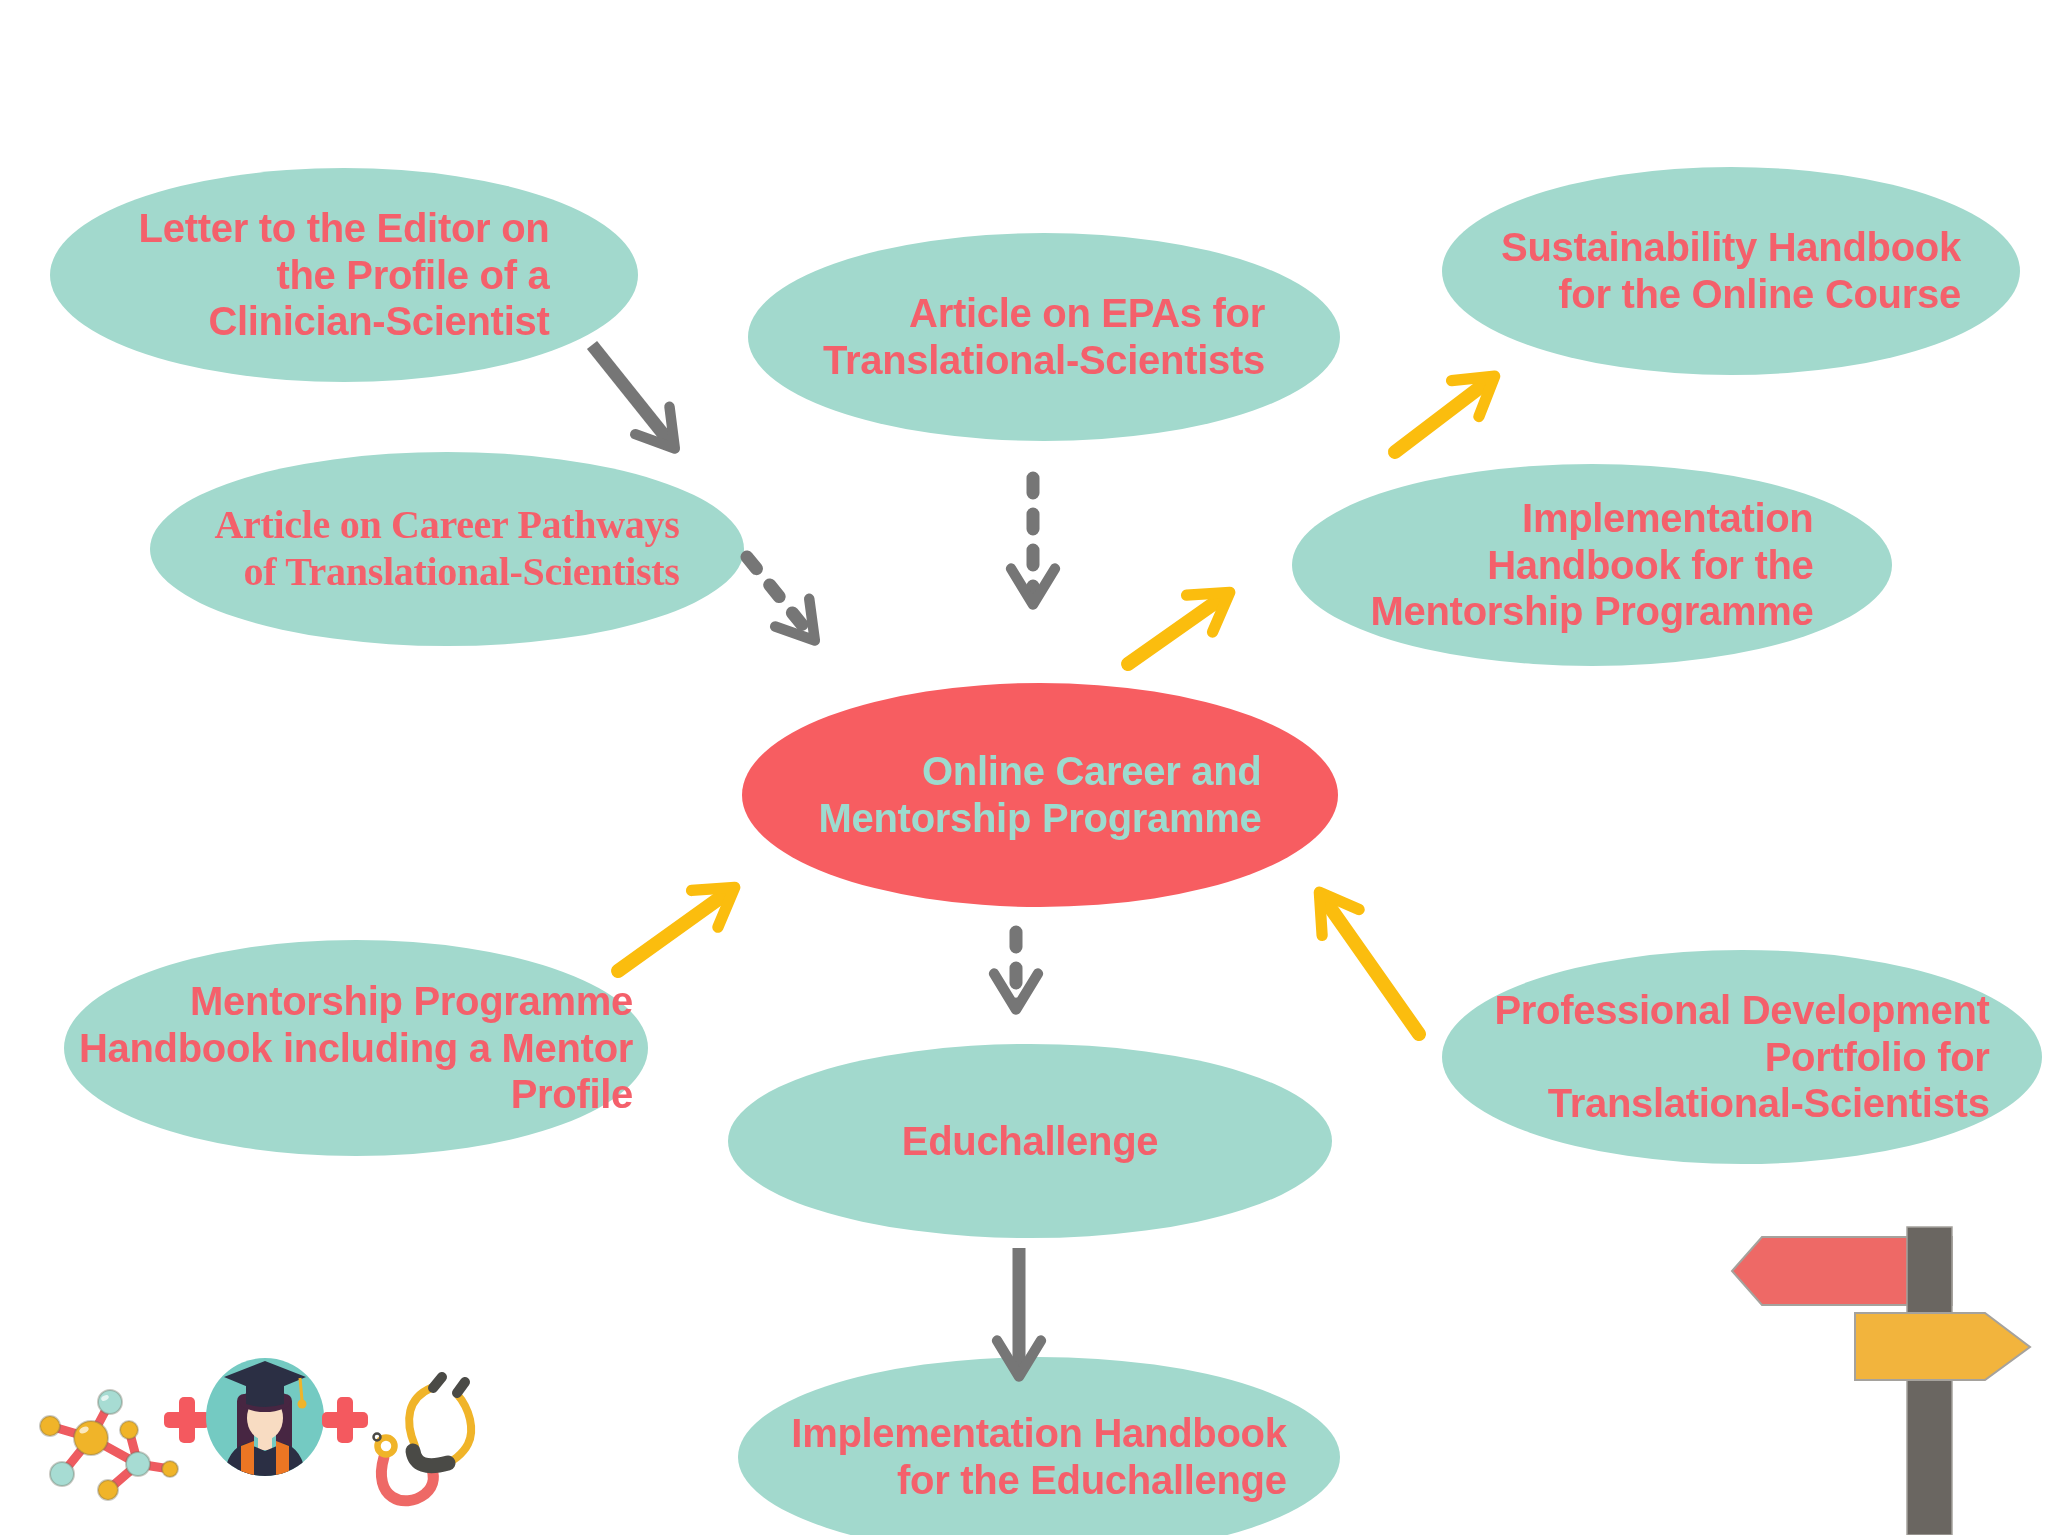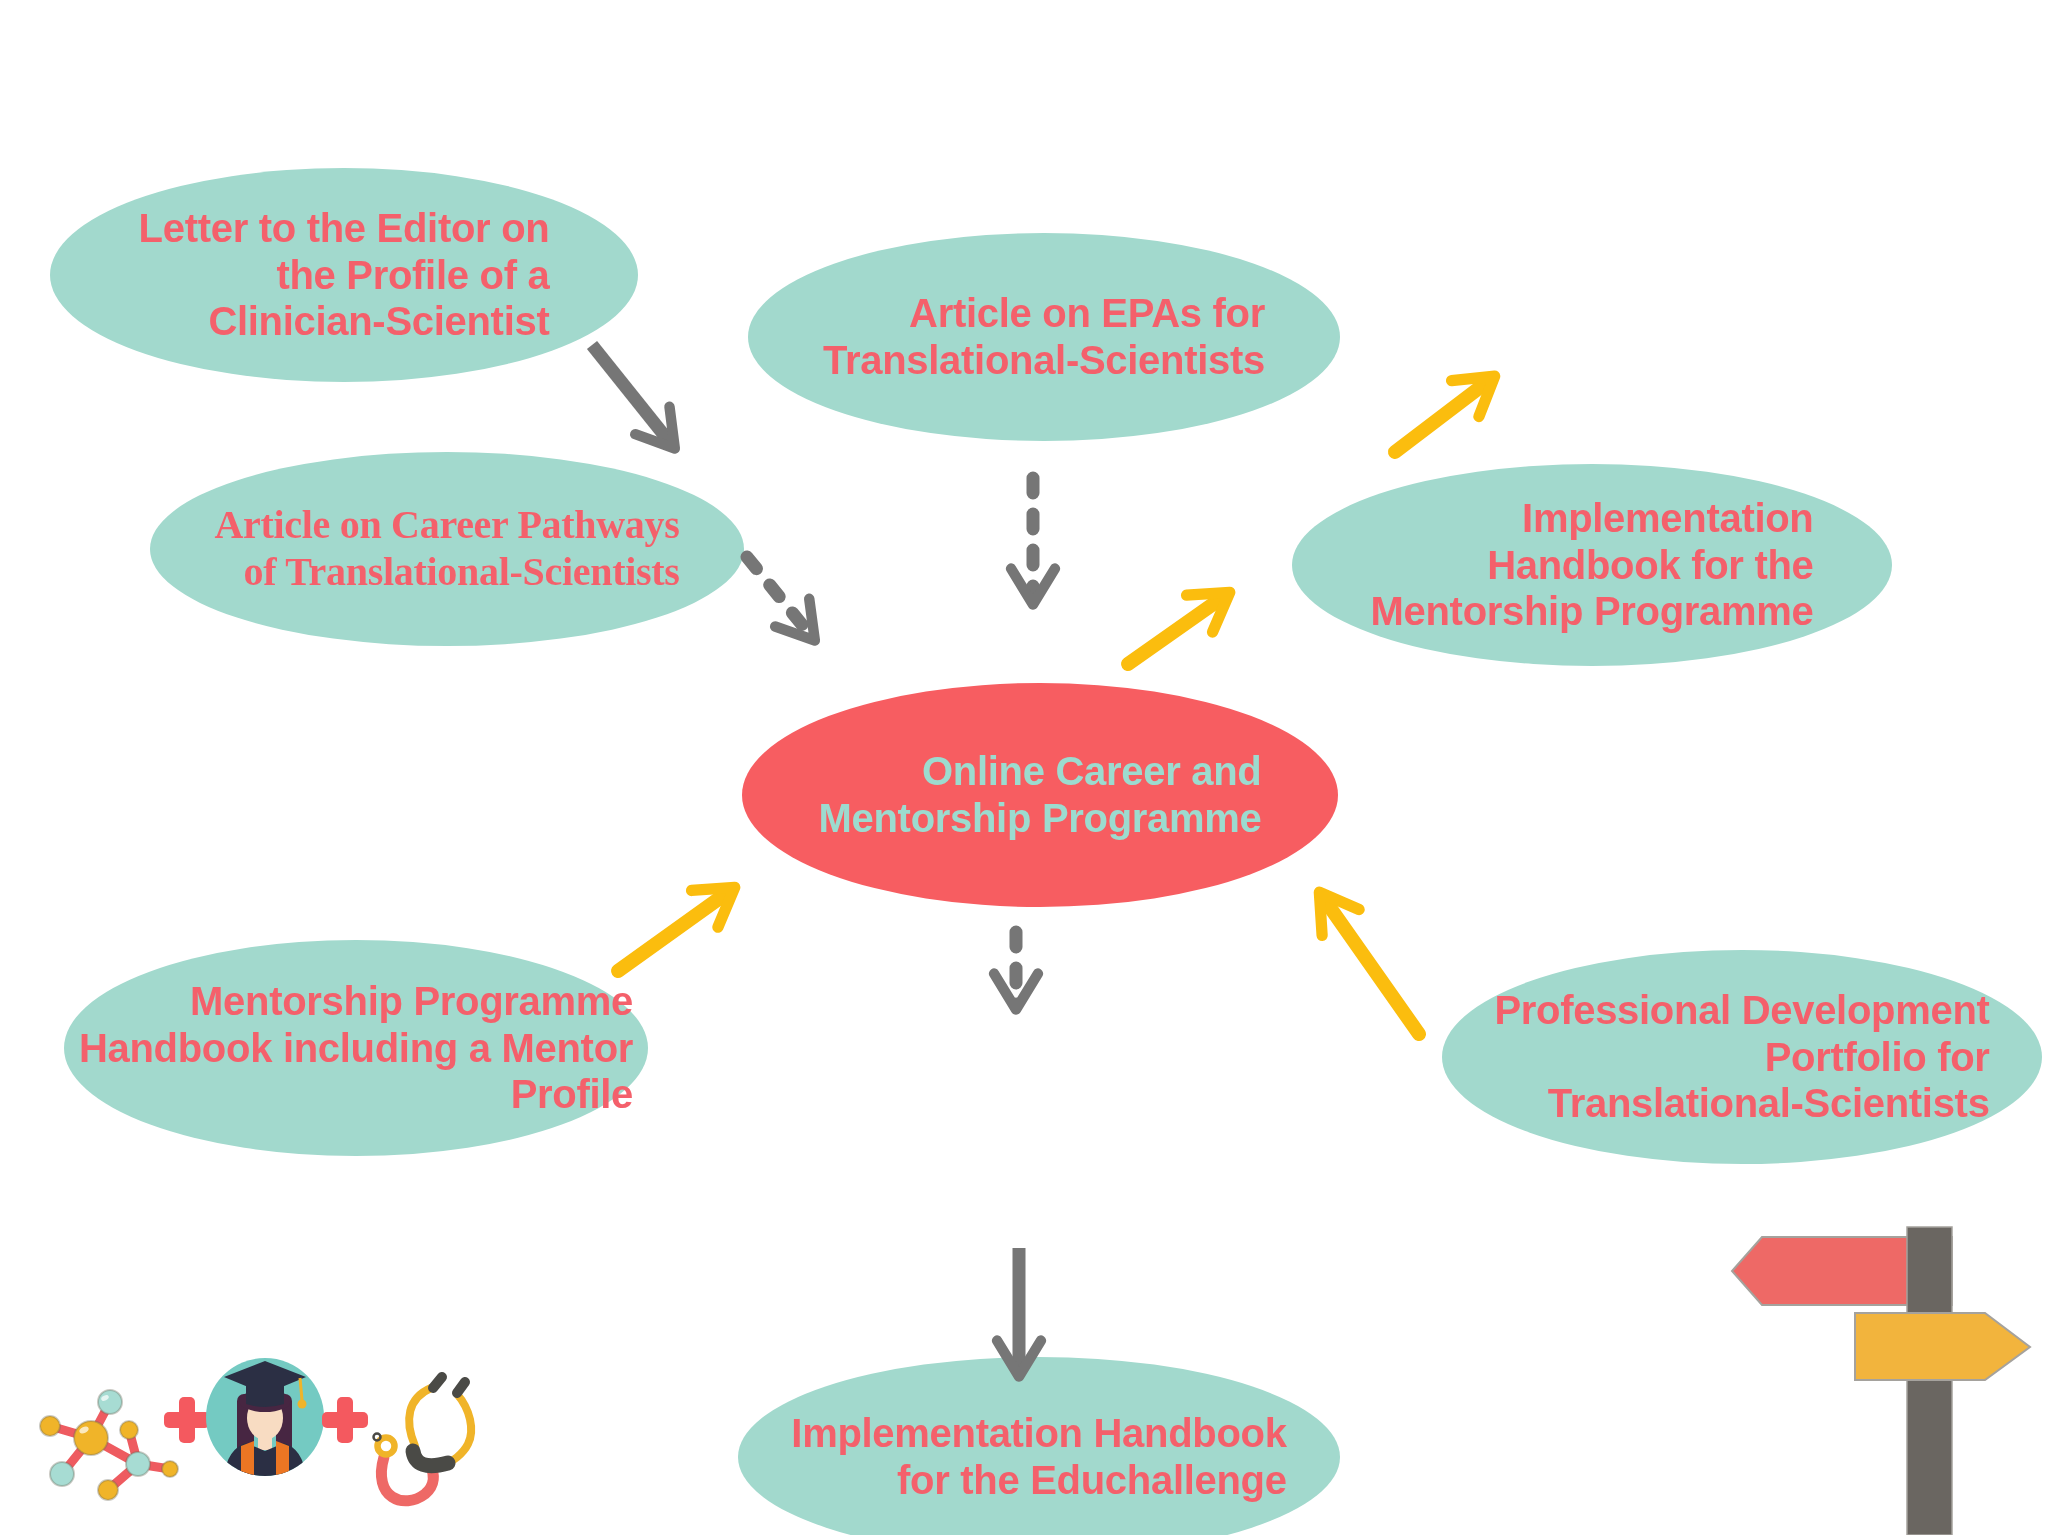--- a/index.html
+++ b/index.html
@@ -34,20 +34,24 @@
 
   <div class="node" id="n-letter">
     <span>Letter to the Editor on
 the Profile of a
 Clinician-Scientist</span>
   </div>
   <div class="node" id="n-epas">
     <span>Article on EPAs for
 Translational-Scientists</span>
   </div>
+  <div class="node" id="n-sustain">
+    <span>Sustainability Handbook
+for the Online Course</span>
+  </div>
   <div class="node" id="n-career">
     <span>Article on Career Pathways
 of Translational-Scientists</span>
   </div>
   <div class="node" id="n-implmentor">
     <span>Implementation
 Handbook for the
 Mentorship Programme</span>
   </div>
   <div class="node red" id="n-online">
@@ -56,20 +60,23 @@
   </div>
   <div class="node" id="n-mentorhb">
     <span>Mentorship Programme
 Handbook including a Mentor
 Profile</span>
   </div>
   <div class="node" id="n-profdev">
     <span>Professional Development
 Portfolio for
 Translational-Scientists</span>
+  </div>
+  <div class="node" id="n-educh">
+    <span>Educhallenge</span>
   </div>
   <div class="node" id="n-impleduch">
     <span>Implementation Handbook
 for the Educhallenge</span>
   </div>
 
   <svg class="overlay" width="2048" height="1535" viewBox="0 0 2048 1535">
     <defs>
       <marker id="head-gray" viewBox="0 0 12 12" refX="8.5" refY="6" markerWidth="4.6" markerHeight="4.6" orient="auto">
         <path d="M2.2,1.6 L9.4,6 L2.2,10.4" fill="none" stroke="var(--arrow-gray)" stroke-width="2.1" stroke-linecap="round" stroke-linejoin="round"></path>

